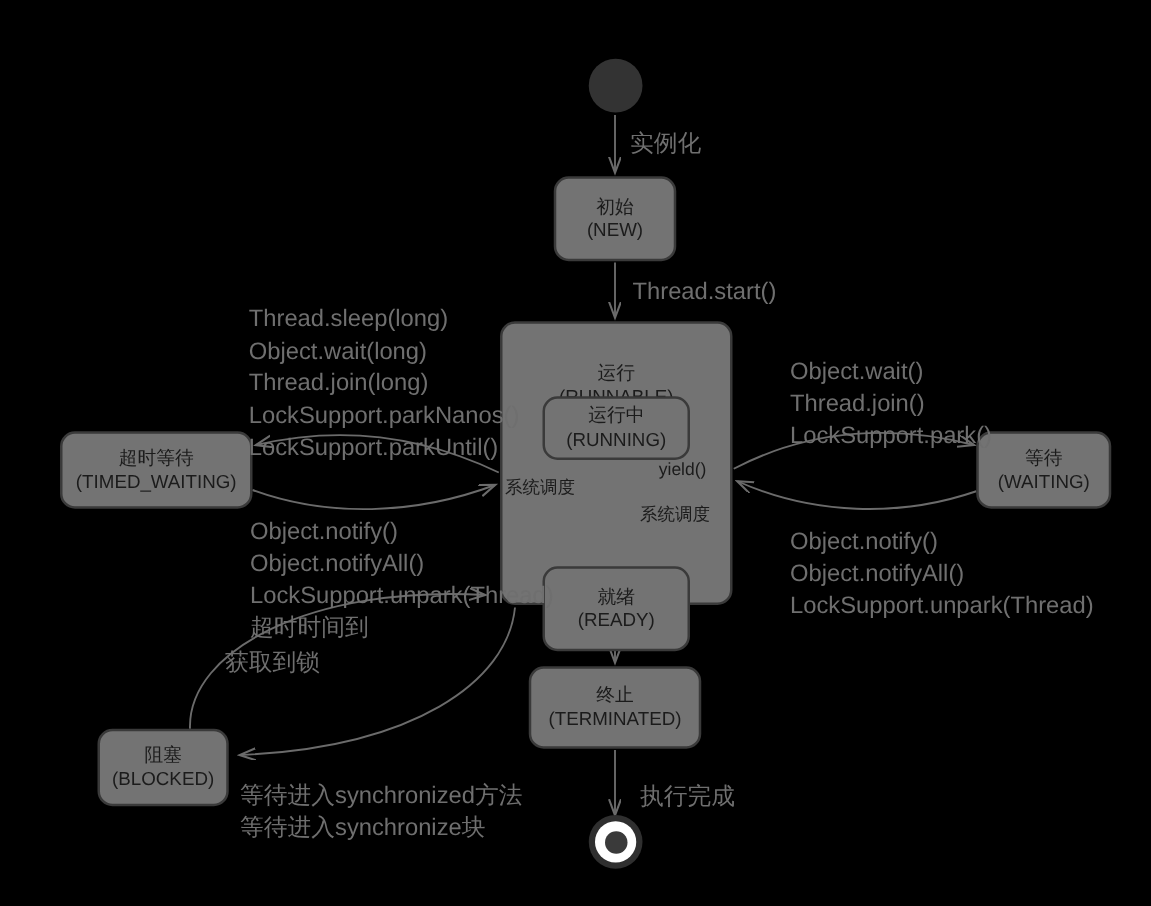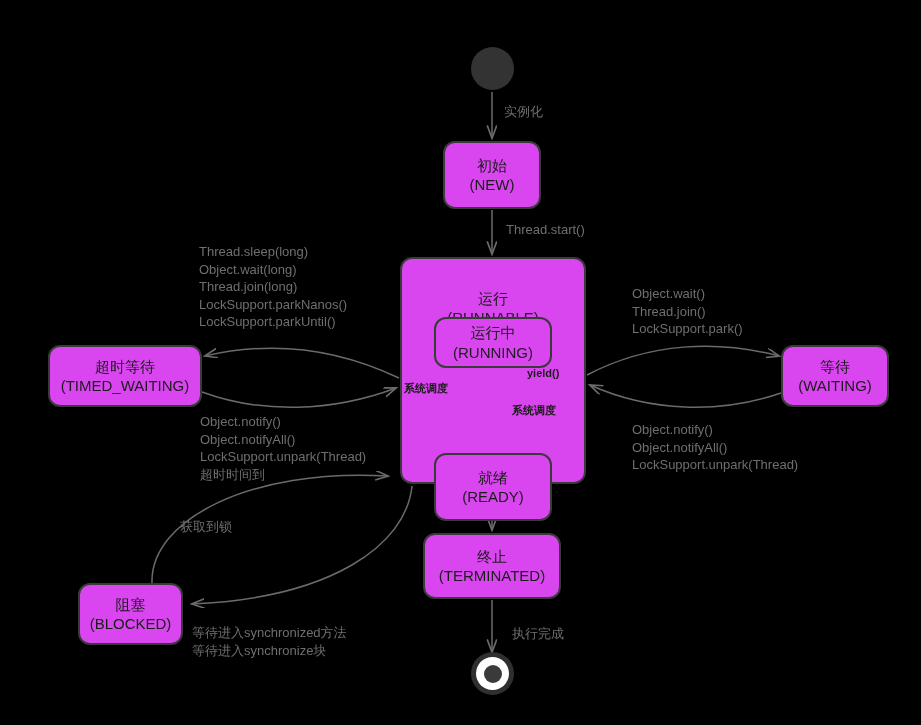--- a/index.html
+++ b/index.html
@@ -1,27 +1,27 @@
 <!DOCTYPE html>
 <html><head>
 <meta charset="utf-8">
 <style>
   html,body{margin:0;padding:0;background:#000;}
   body{width:921px;height:725px;overflow:hidden;font-family:"Liberation Sans",sans-serif;}
   #stage{position:relative;width:921px;height:725px;background:#000;}
   svg#wires{position:absolute;left:0;top:0;width:921px;height:725px;}
 
-  .node{position:absolute;background:#d946ef;border:2px solid #3a3a3a;border-radius:12px;
+  .node{position:absolute;background:#737373;border:2px solid #3a3a3a;border-radius:12px;
         box-sizing:border-box;display:flex;flex-direction:column;align-items:center;
         justify-content:center;color:#1b1b1b;line-height:1.28;}
   .node .cn{font-size:15px;}
   .node .en{font-size:15px;}
 
-  .edge-label{position:absolute;color:#6f6f6f;font-size:13px;line-height:1.35;white-space:pre;}
-  .inner-label{position:absolute;color:#1b1b1b;font-size:11px;white-space:pre;font-weight:bold;}
+  .edge-label{position:absolute;color:#6f6f6f;font-size:19px;line-height:1.35;white-space:pre;}
+  .inner-label{position:absolute;color:#1b1b1b;font-size:14px;white-space:pre;}
 
   .watermark{position:absolute;color:#8b8b85;font-family:"Liberation Mono",monospace;
              font-size:17px;letter-spacing:.4px;white-space:pre;}
 </style>
 </head>
 <body>
 
 <div id="stage">
 
   <svg id="wires" viewBox="0 0 921 725" xmlns="http://www.w3.org/2000/svg">

